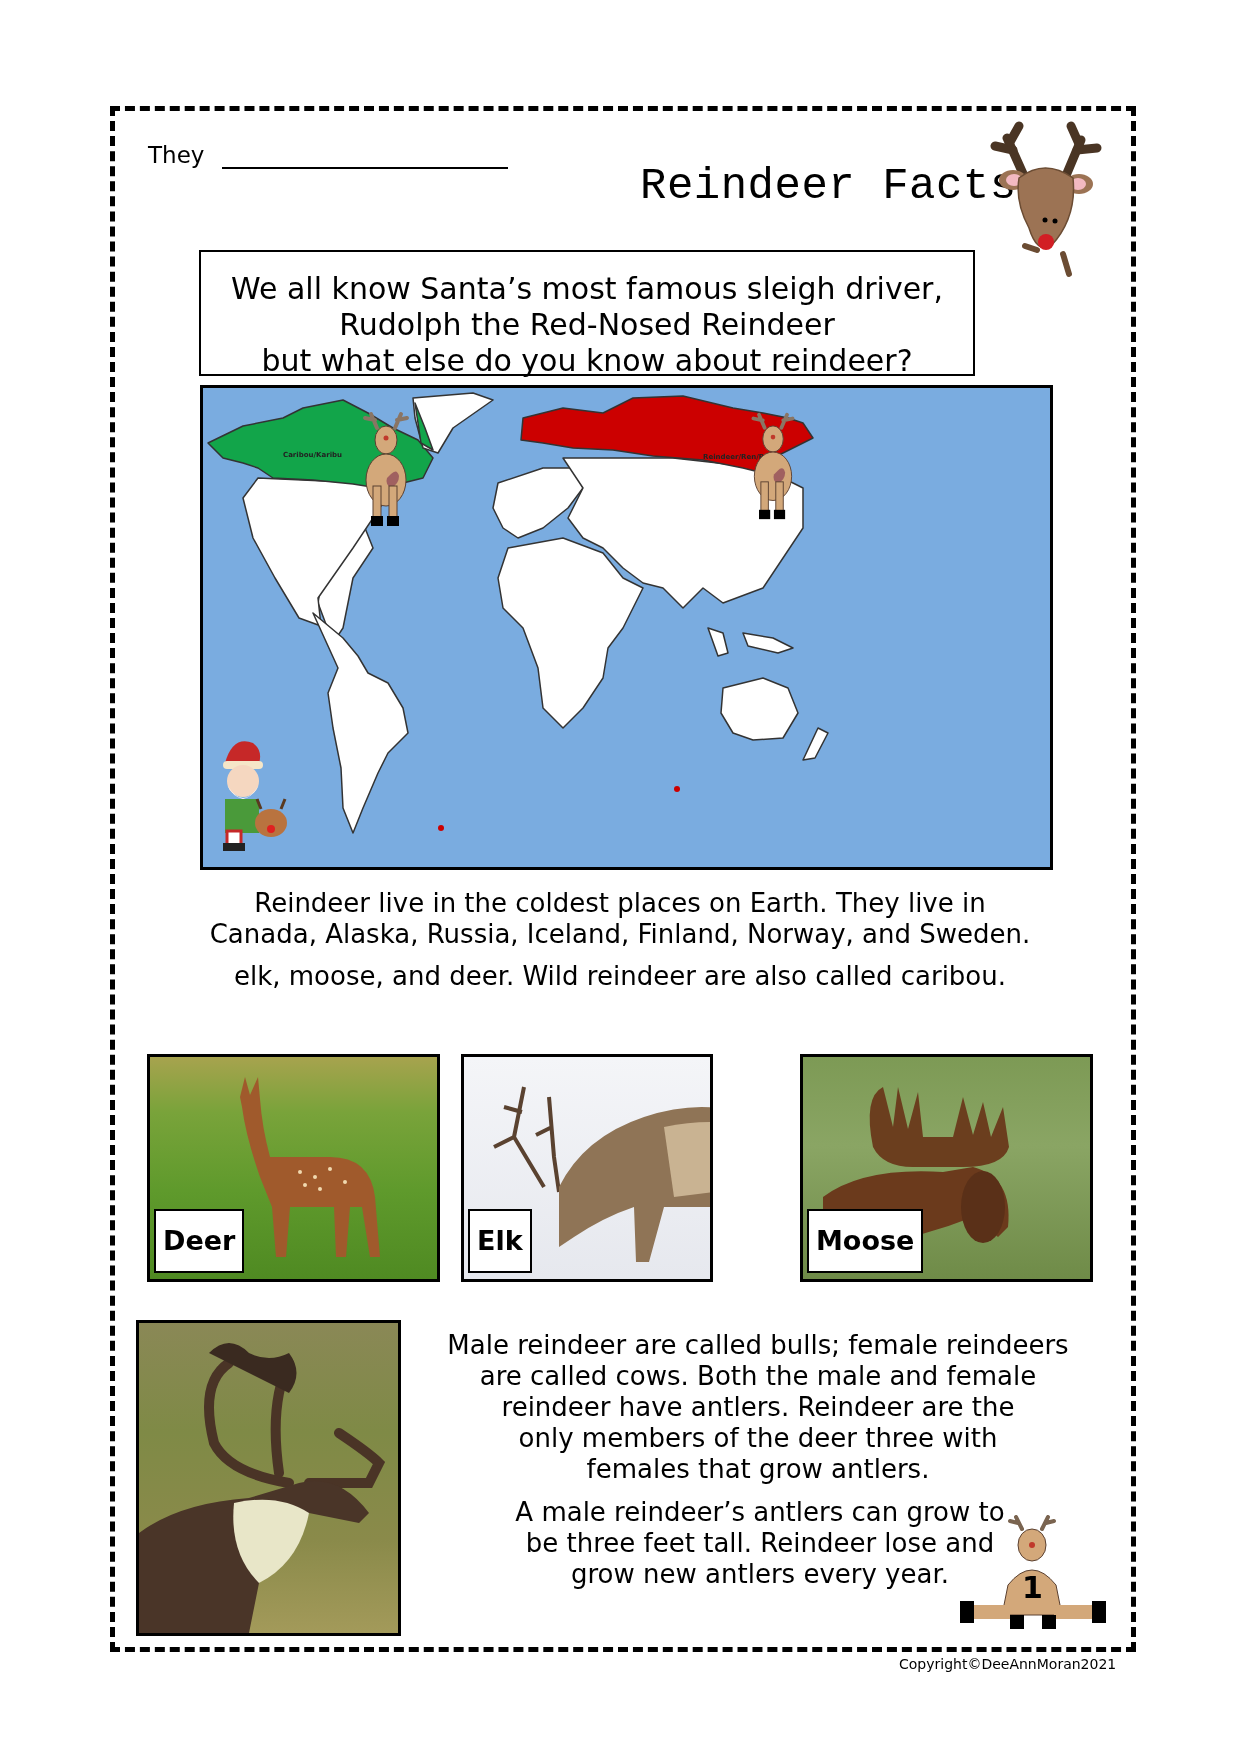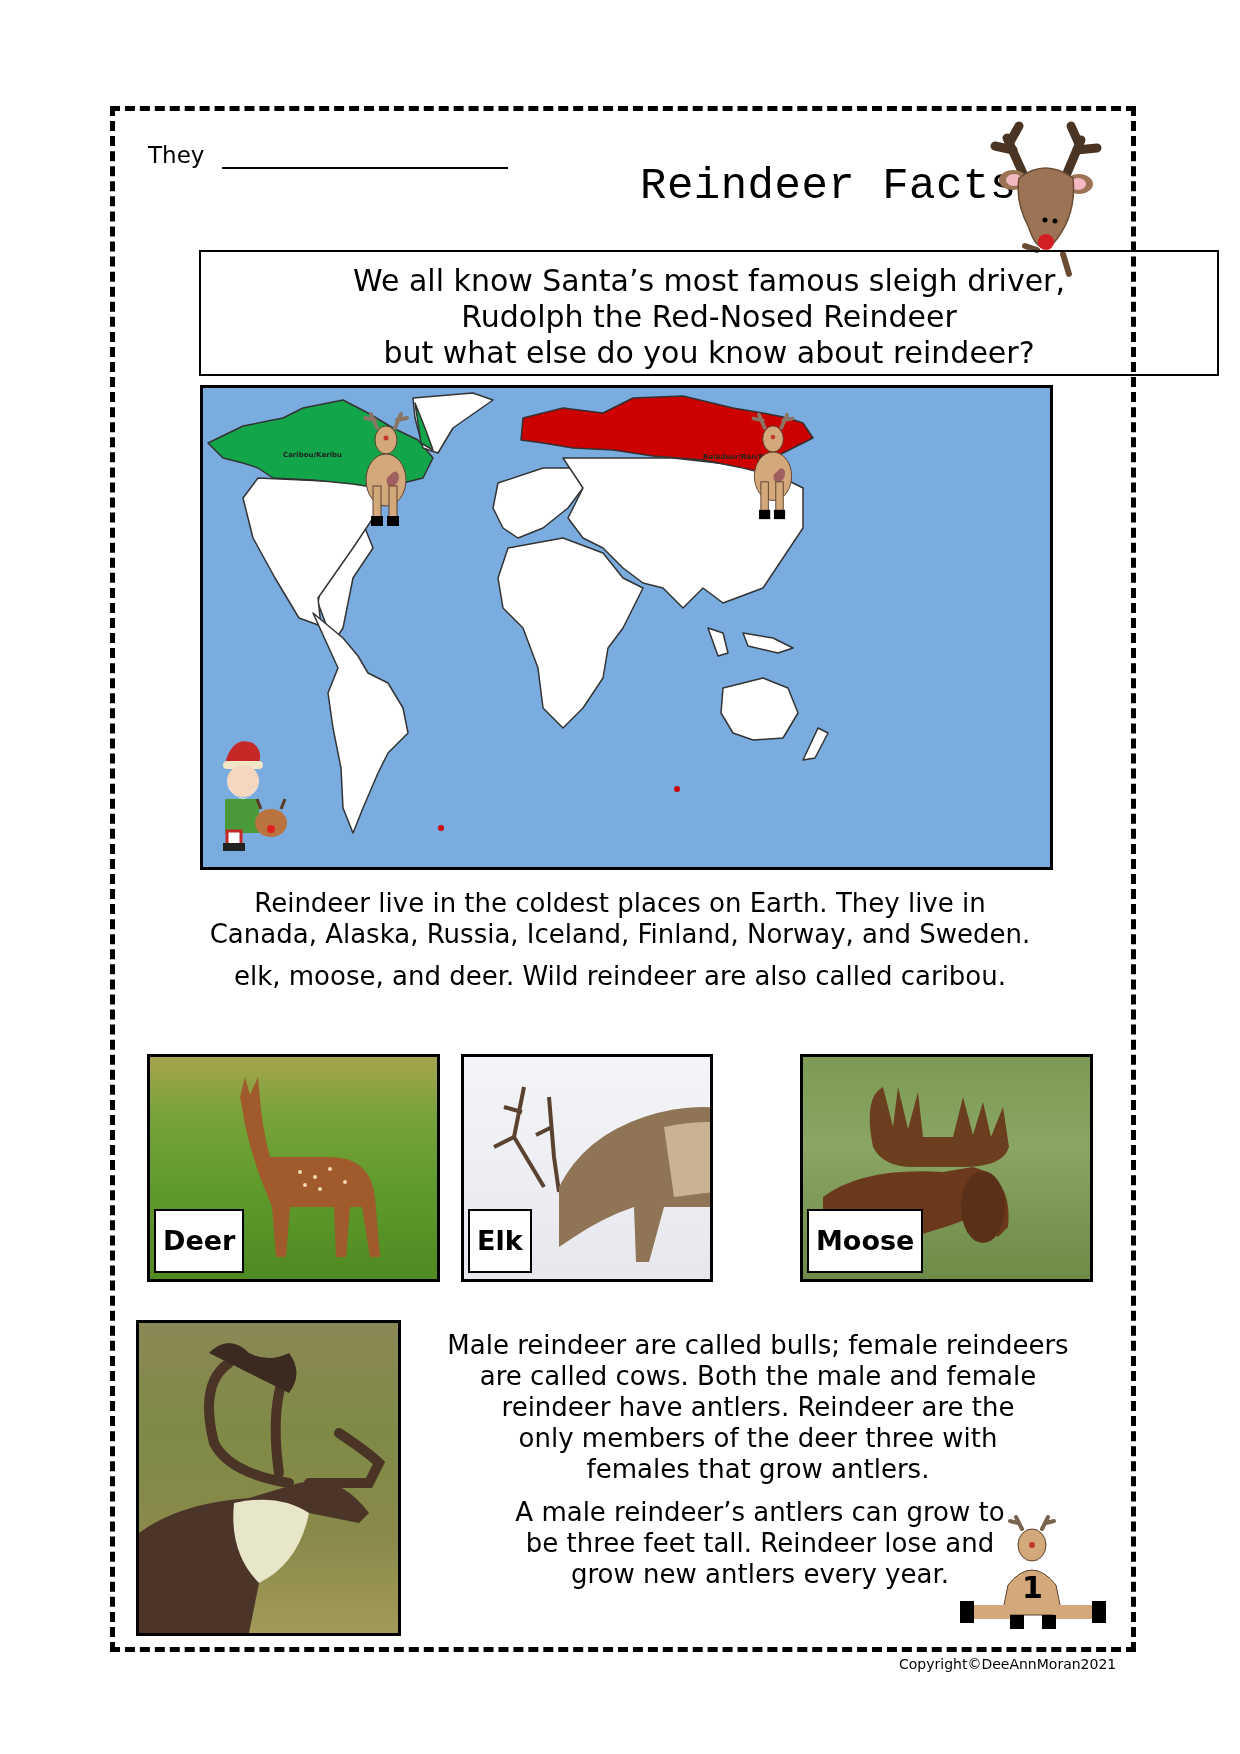--- a/index.html
+++ b/index.html
@@ -4,22 +4,22 @@
 <style>
   html, body { margin: 0; padding: 0; background: #ffffff; }
   body { width: 1240px; height: 1754px; position: relative; overflow: hidden;
          font-family: "DejaVu Sans", sans-serif; color: #000; }
   .frame { position: absolute; left: 110px; top: 106px; width: 1026px; height: 1546px;
            border: 5px dashed #000; box-sizing: border-box; }
   .abs { position: absolute; }
   .name-label { left: 148px; top: 142px; font-size: 23px; }
   .name-line { left: 222px; top: 167px; width: 286px; border-bottom: 2px solid #000; height: 0; }
   .title { left: 640px; top: 140px; font-size: 44px; font-family: Liberation Mono, monospace; letter-spacing: 0.5px; margin-top: 21px; }
-  .intro-box { left: 199px; top: 250px; width: 1020px; height: 126px; border: 2px solid #000; box-sizing: border-box;
-               text-align: center; font-size: 30px; line-height: 36px; padding-top: 11px; }
+  .intro-box { left: 199px; top: 250px; width: 776px; height: 126px; border: 2px solid #000; box-sizing: border-box;
+               text-align: center; font-size: 30px; line-height: 36px; padding-top: 19px; }
   .map { left: 200px; top: 385px; width: 853px; height: 485px; border: 3px solid #000; box-sizing: border-box;
          background: #7aace0; overflow: hidden; }
   .map svg { position: absolute; left: 0; top: 0; }
   .map-label { position: absolute; font-size: 7px; font-weight: bold; color: #222; }
   .para { text-align: center; font-size: 26px; line-height: 31px; }
   .p1 { left: 150px; top: 888px; width: 940px; }
   .p2 { left: 150px; top: 961px; width: 940px; }
   .photo { border: 3px solid #000; box-sizing: border-box; overflow: hidden; }
   .photo-label { position: absolute; left: 4px; bottom: 6px; background: #fff; border: 2px solid #000;
                  font-size: 27px; font-weight: bold; padding: 12px 7px; line-height: 36px; }

